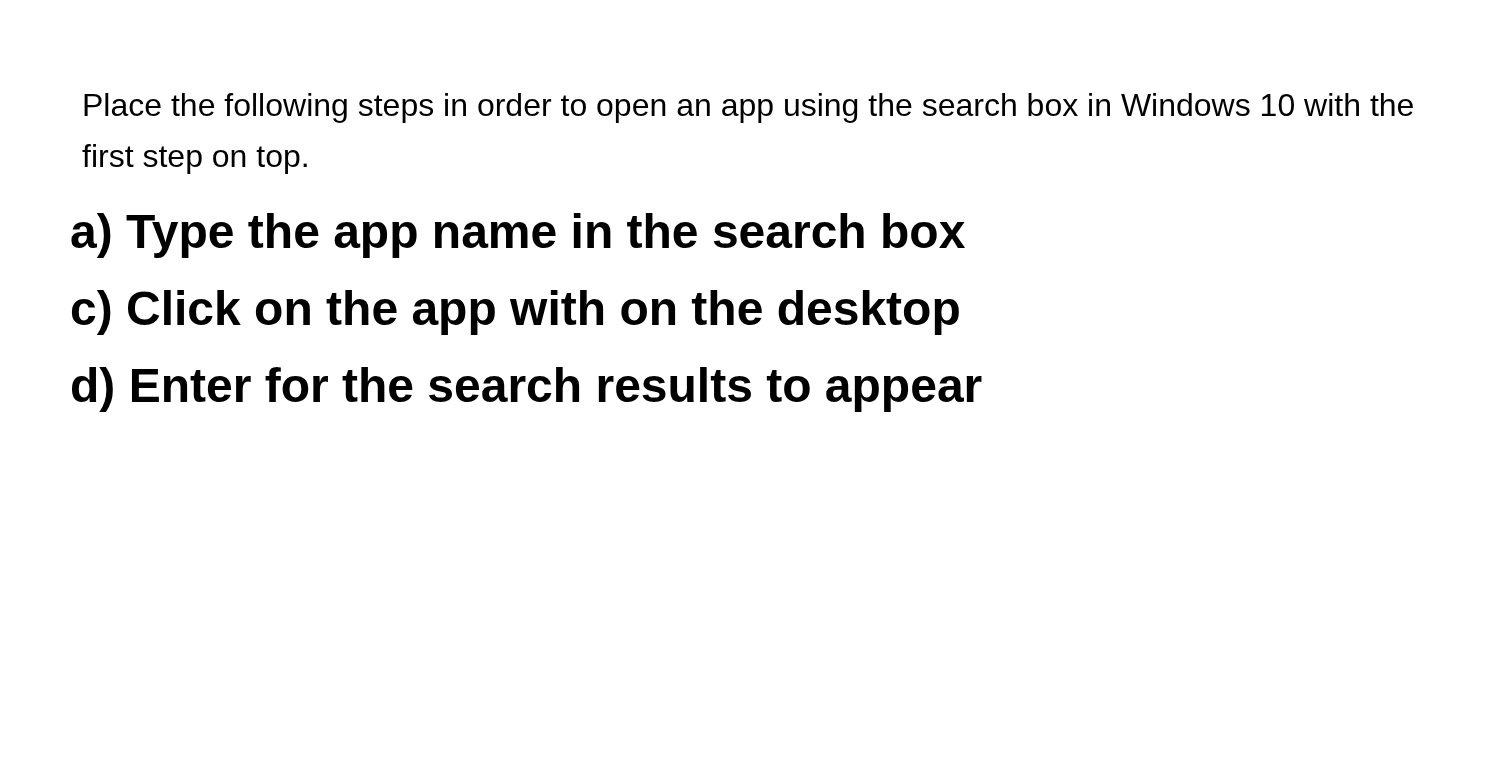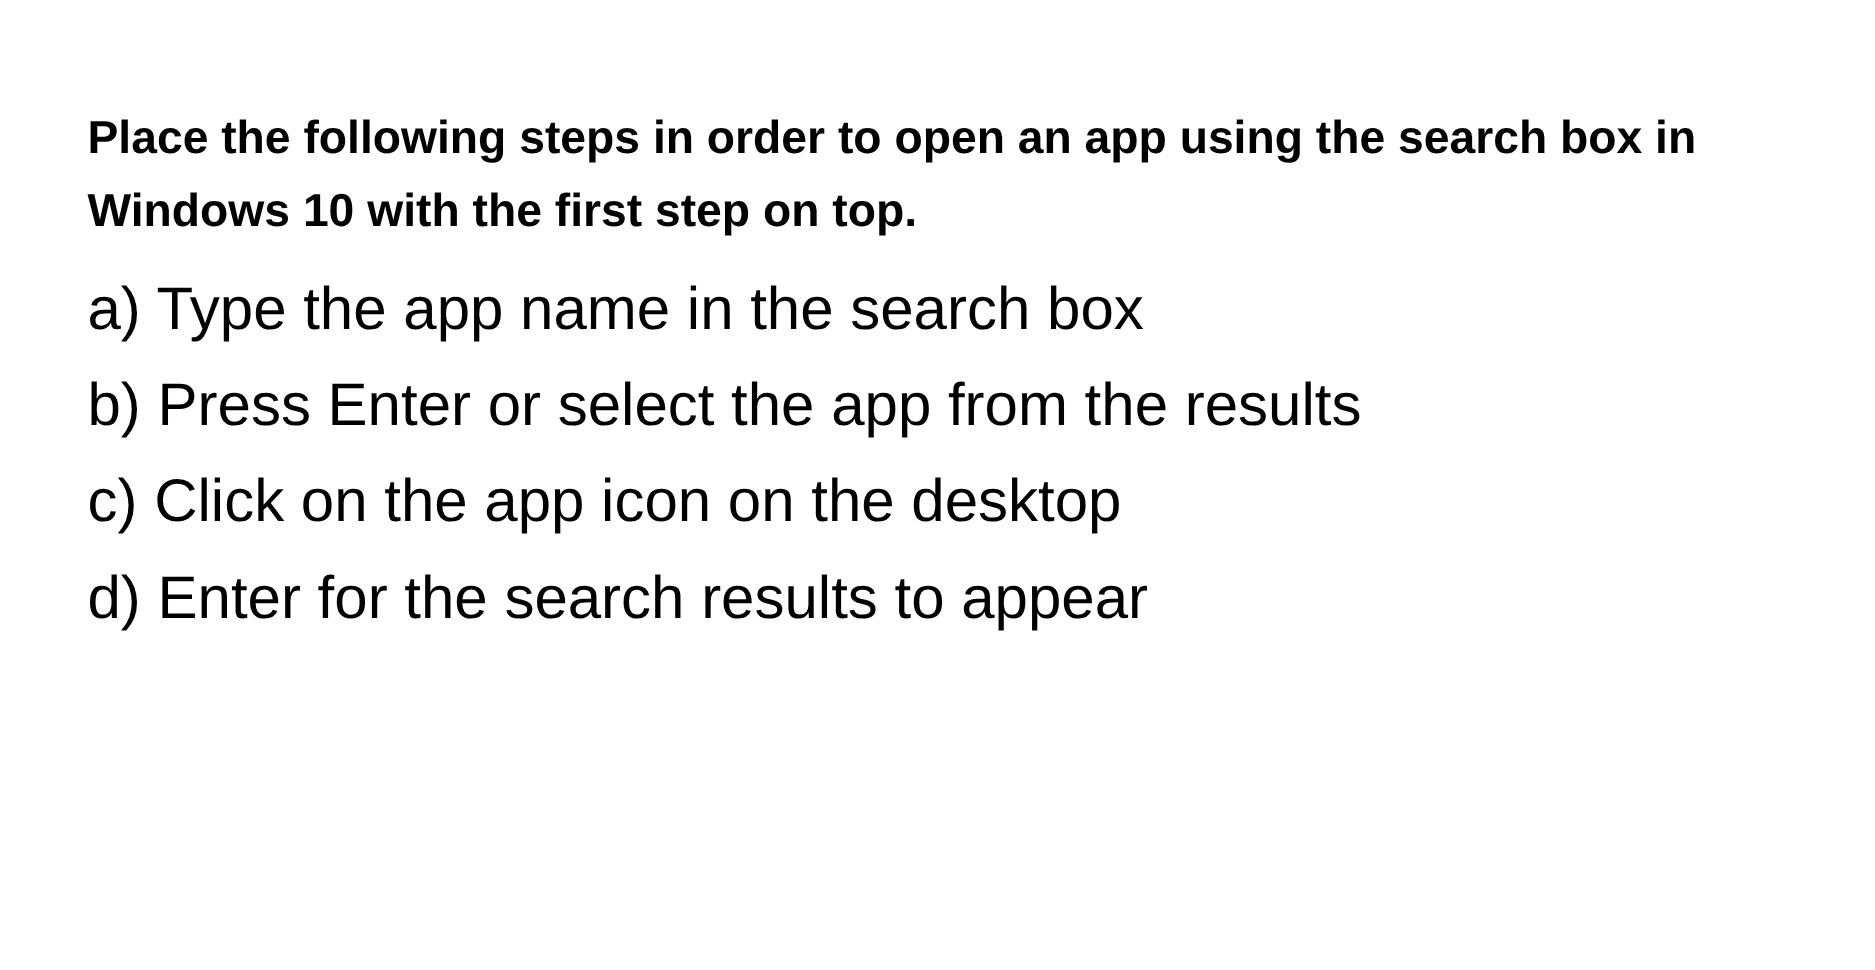--- a/index.html
+++ b/index.html
@@ -9,48 +9,45 @@
     }
     body {
       width: 1500px;
       height: 776px;
       background: #ffffff;
       font-family: -apple-system, BlinkMacSystemFont, "Segoe UI", Helvetica, Arial, sans-serif;
       padding: 80px 70px;
       color: #000000;
     }
     .question-text {
-      font-size: 37px;
+      font-size: 32px;
       line-height: 1.6;
-      font-weight: 700;
+      font-weight: 400;
       margin-bottom: 12px;
+      margin-left: 12px;
     }
     .options {
       font-size: 48px;
       line-height: 1.6;
-      font-weight: 400;
+      font-weight: 700;
     }
     .option {
       display: block;
     }
   </style>
 </head>
 <body>
 
 <div class="question-text">Place the following steps in order to open an app using the search box in Windows 10 with the first step on top.</div>
 <div class="options">
   <span class="option">
     <span>a)</span>
     <span>Type the app name in the search box</span>
   </span>
   <span class="option">
-    <span>b)</span>
-    <span>Press Enter or select the app from the results</span>
-  </span>
-  <span class="option">
     <span>c)</span>
-    <span>Click on the app icon on the desktop</span>
+    <span>Click on the app with on the desktop</span>
   </span>
   <span class="option">
     <span>d)</span>
     <span>Enter for the search results to appear</span>
   </span>
 </div>
 
 </body></html>

